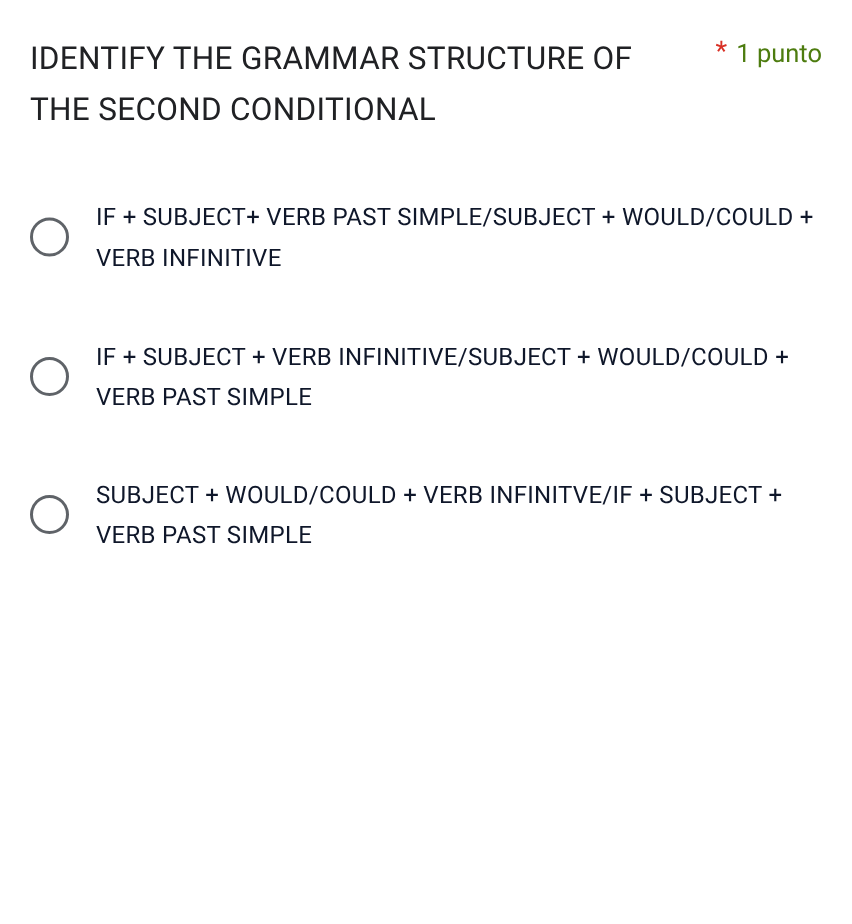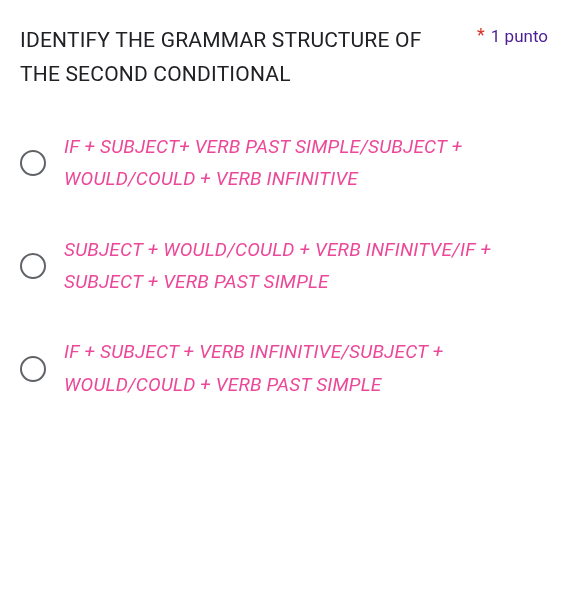--- a/index.html
+++ b/index.html
@@ -34,21 +34,21 @@
       gap: 6px;
       flex-shrink: 0;
       padding-top: 2px;
     }
     .required-asterisk {
       color: #d93025;
       font-size: 18px;
       line-height: 1;
     }
     .points-label {
-      color: #4c1d95;
+      color: #4d7c0f;
       font-size: 17px;
       white-space: nowrap;
     }
     .options-container {
       display: flex;
       flex-direction: column;
       gap: 38px;
     }
     .option-row {
       display: flex;
@@ -57,25 +57,24 @@
       cursor: pointer;
     }
     .radio-circle {
       width: 26px;
       height: 26px;
       border: 2.5px solid #5f6368;
       border-radius: 50%;
       flex-shrink: 0;
     }
     .option-text {
-      font-size: 19px;
+      font-size: 16px;
       line-height: 1.7;
-      color: #ec4899;
+      color: #0f172a;
       letter-spacing: 0.2px;
-      font-style: italic;
     }
   </style>
 </head>
 <body>
 
 <div class="question-header">
   <div class="question-title">IDENTIFY THE GRAMMAR STRUCTURE OF THE SECOND CONDITIONAL</div>
   <div class="required-points">
     <span class="required-asterisk">*</span>
     <span class="points-label">1 punto</span>
@@ -84,21 +83,21 @@
 
 <div class="options-container">
 
   <label class="option-row">
     <span class="radio-circle"></span>
     <span class="option-text">IF + SUBJECT+ VERB PAST SIMPLE/SUBJECT + WOULD/COULD + VERB INFINITIVE</span>
   </label>
 
   <label class="option-row">
     <span class="radio-circle"></span>
-    <span class="option-text">SUBJECT + WOULD/COULD + VERB INFINITVE/IF + SUBJECT + VERB PAST SIMPLE</span>
+    <span class="option-text">IF + SUBJECT + VERB INFINITIVE/SUBJECT + WOULD/COULD + VERB PAST SIMPLE</span>
   </label>
 
   <label class="option-row">
     <span class="radio-circle"></span>
-    <span class="option-text">IF + SUBJECT + VERB INFINITIVE/SUBJECT + WOULD/COULD + VERB PAST SIMPLE</span>
+    <span class="option-text">SUBJECT + WOULD/COULD + VERB INFINITVE/IF + SUBJECT + VERB PAST SIMPLE</span>
   </label>
 
 </div>
 
 </body></html>

